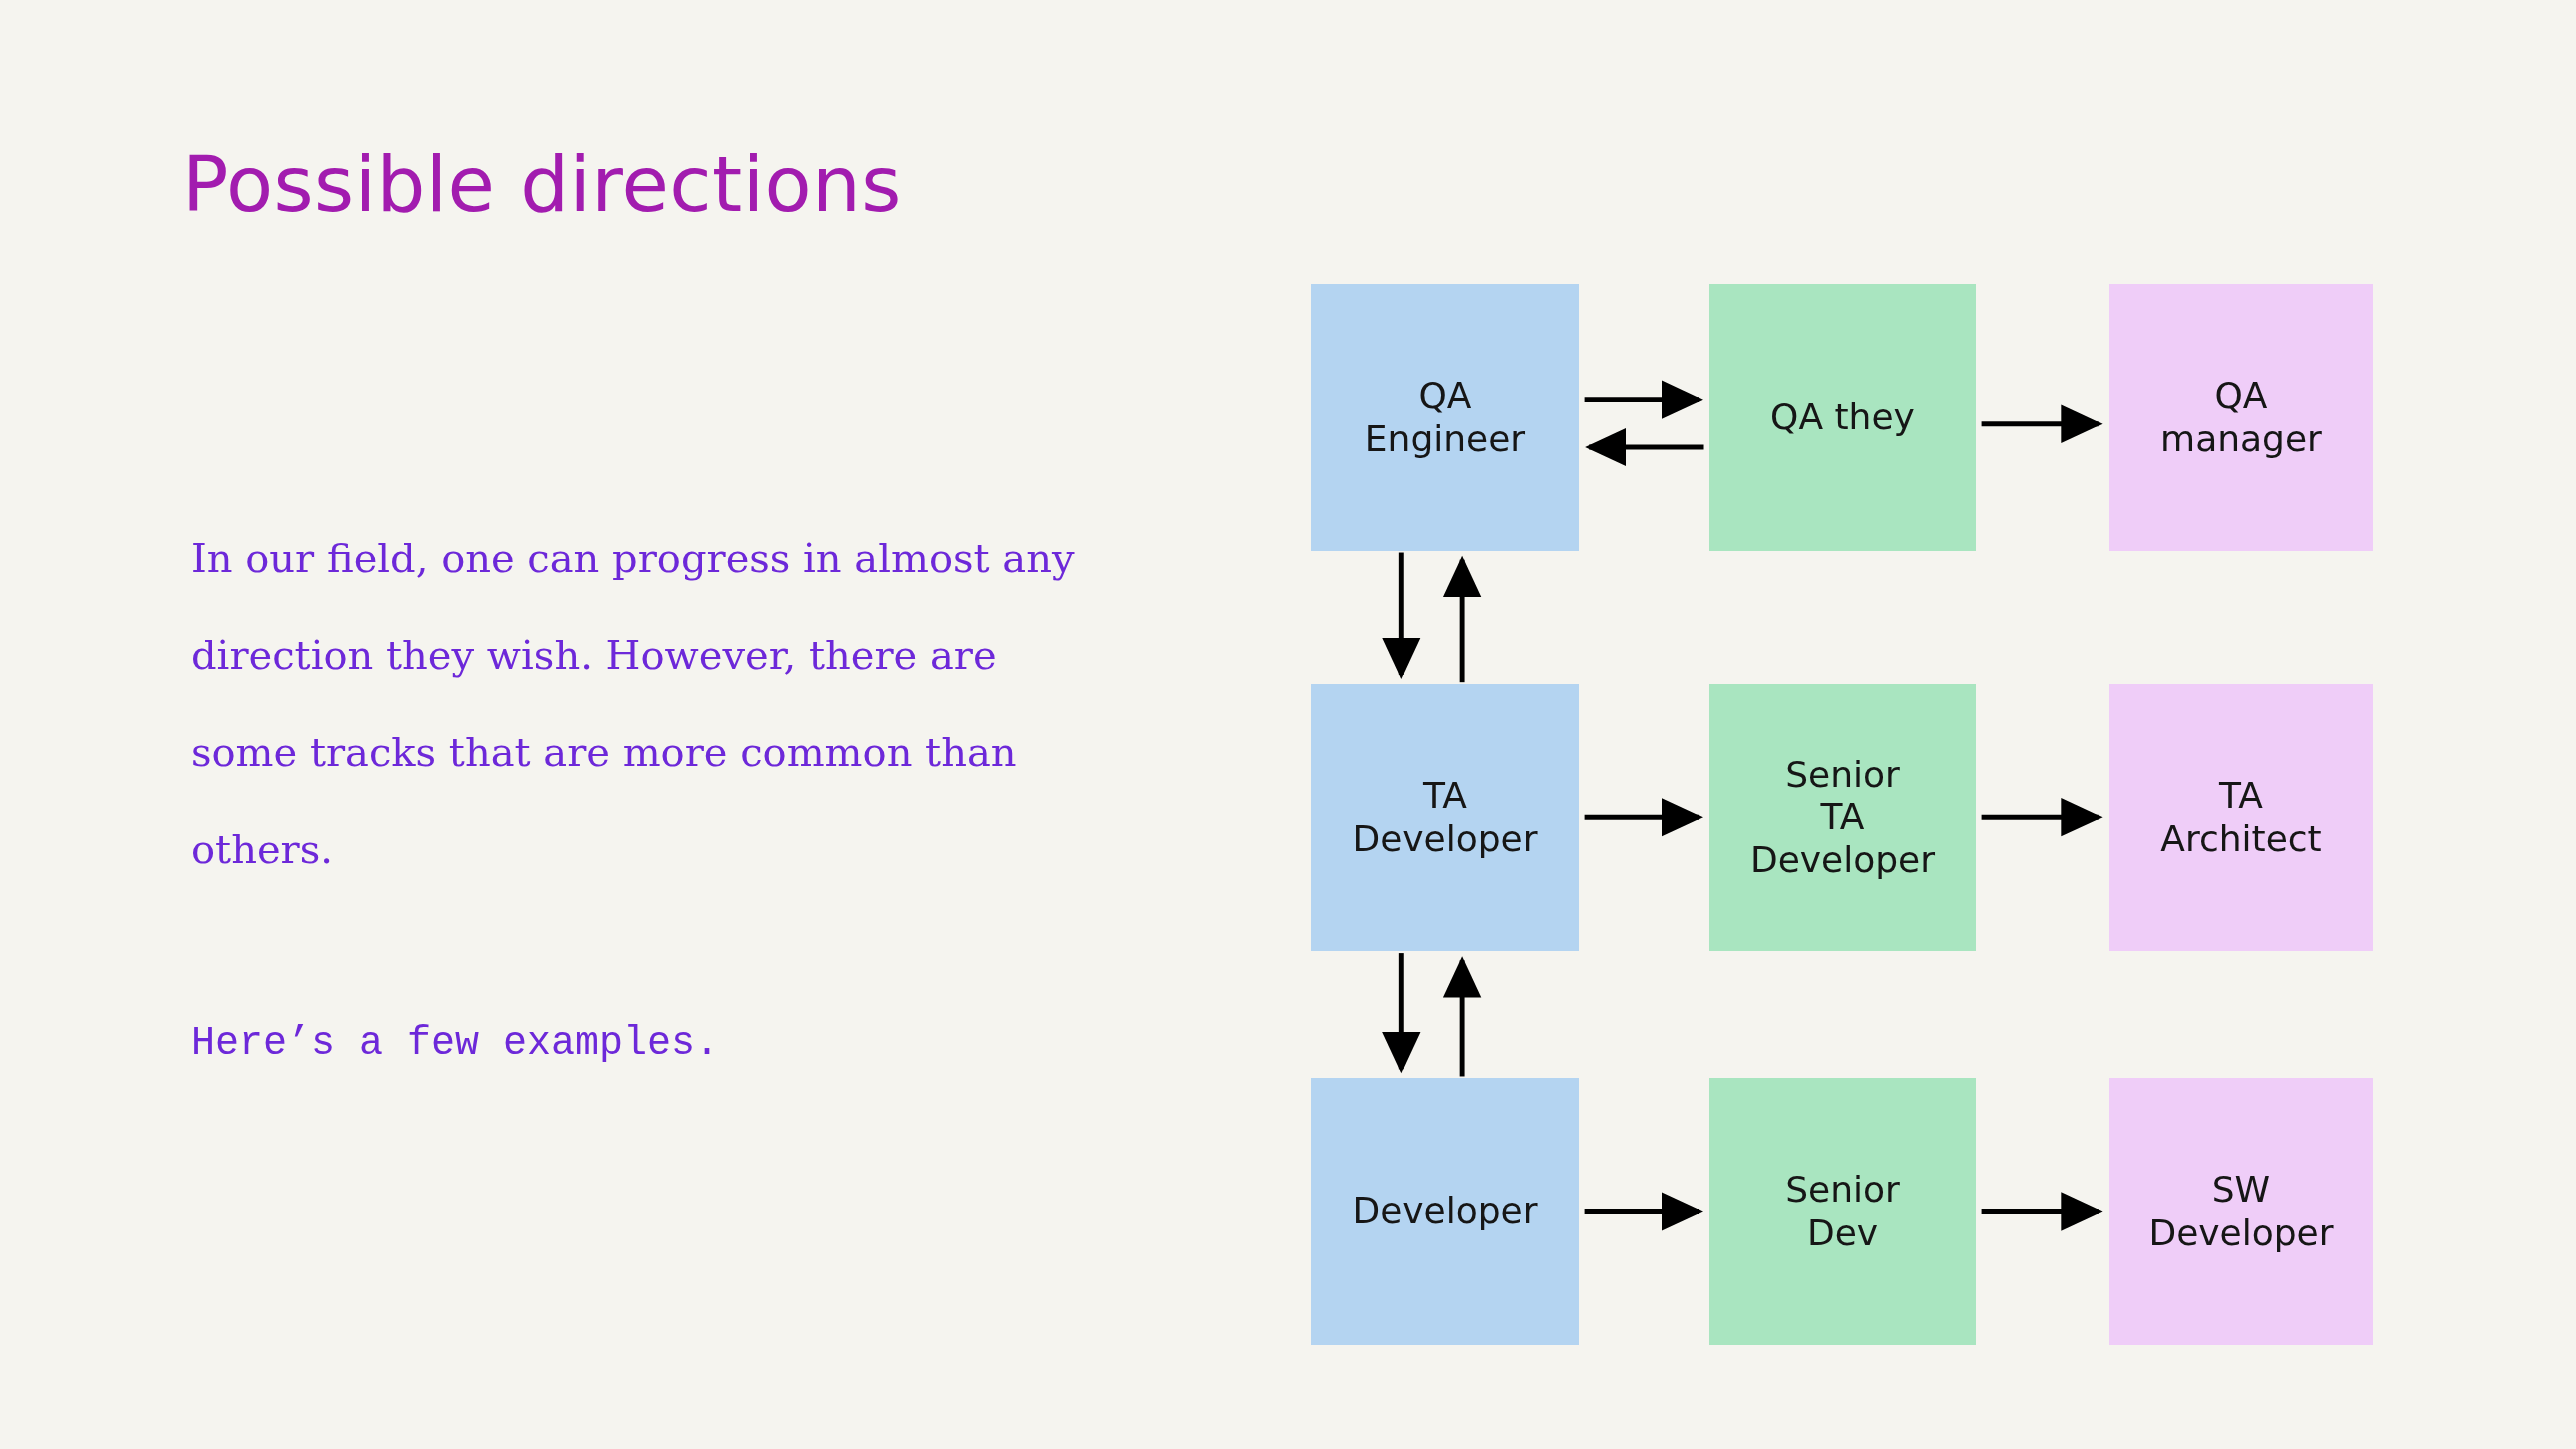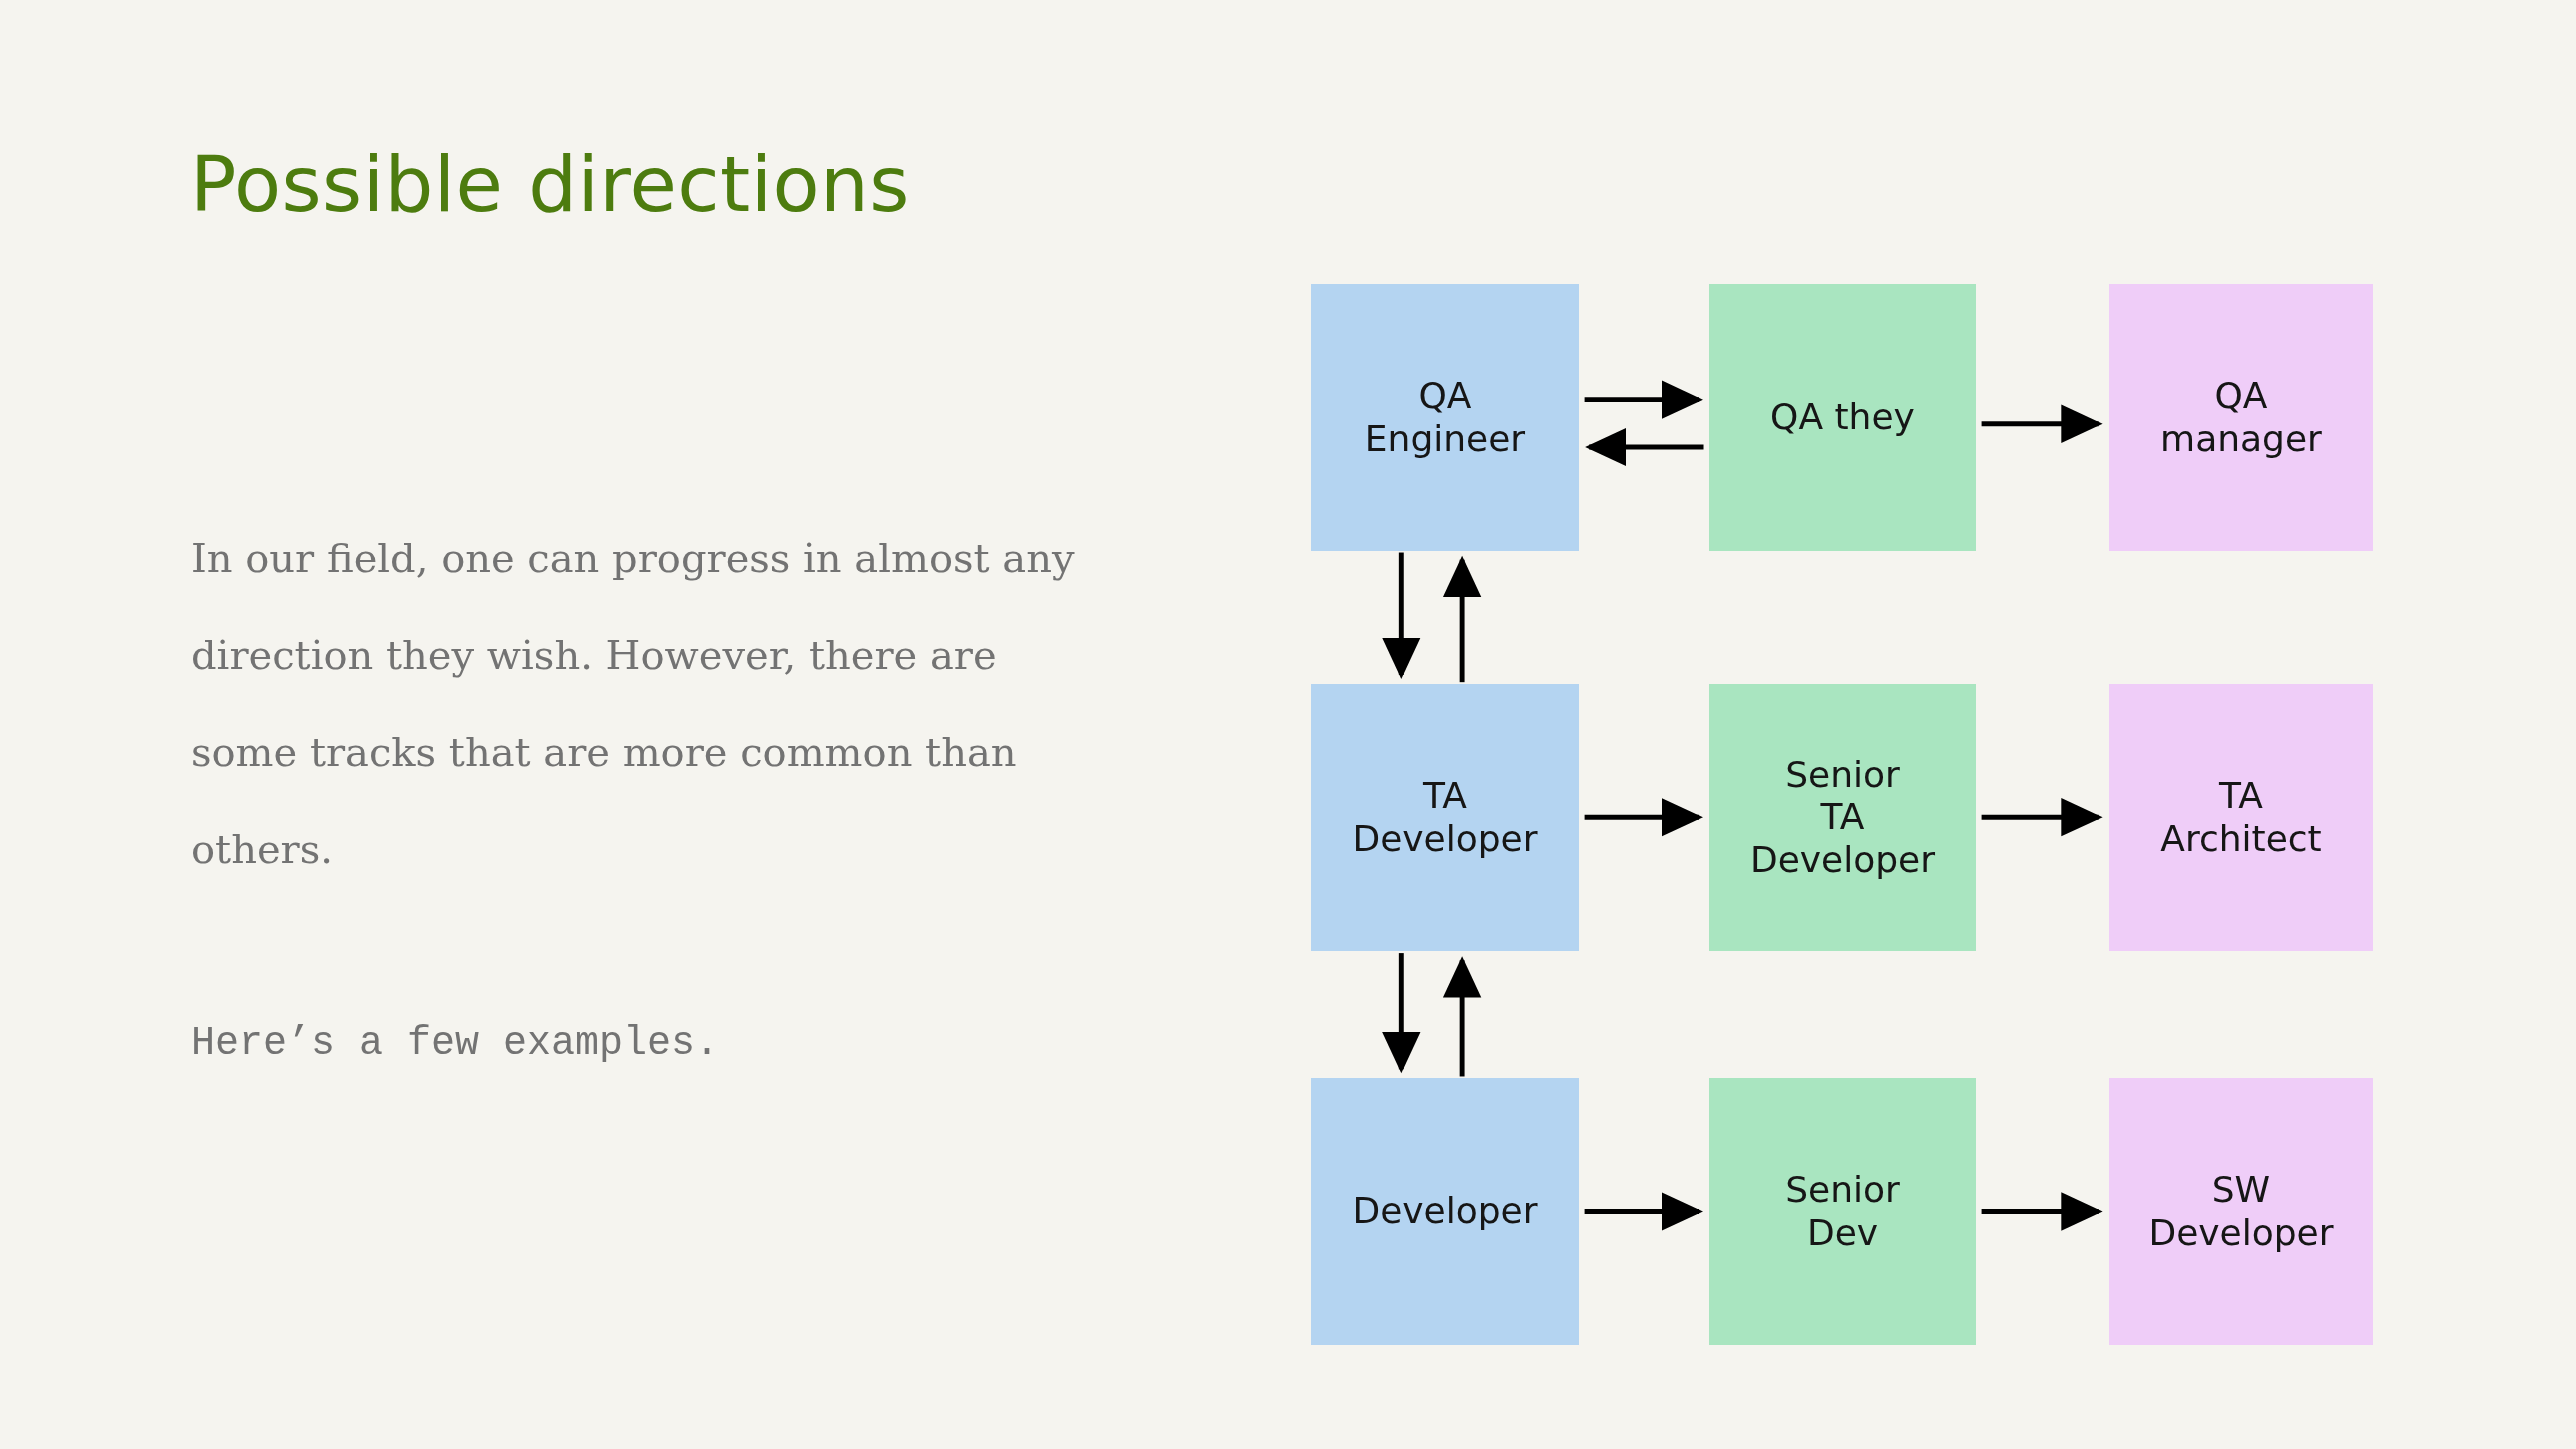--- a/index.html
+++ b/index.html
@@ -16,42 +16,42 @@
   .slide {
     position: relative;
     width: 2576px;
     height: 1449px;
     background: #F5F4EF;
   }
 
   
   .slide-title {
     position: absolute;
-    left: 190px;
+    left: 182px;
     top: 100px;
     font-family: "DejaVu Sans", sans-serif;
     font-size: 77px;
     font-weight: 400;
     letter-spacing: 0.4px;
-    color: #4d7c0f;
+    color: #a21caf;
     white-space: nowrap;
     margin-top: 40px;
   }
 
   
   .body-copy {
     position: absolute;
     left: 191px;
     top: 510px;
     width: 903px;
     font-family: "DejaVu Serif", serif;
     font-size: 40px;
     font-weight: 400;
     line-height: 97px;
-    color: #737373;
+    color: #6d28d9;
   }
   .body-copy p {
     margin: 0;
   }
   .body-copy p.spaced {
     margin-top: 97px;
     font-family: Liberation Mono, monospace;
   }
 
   

